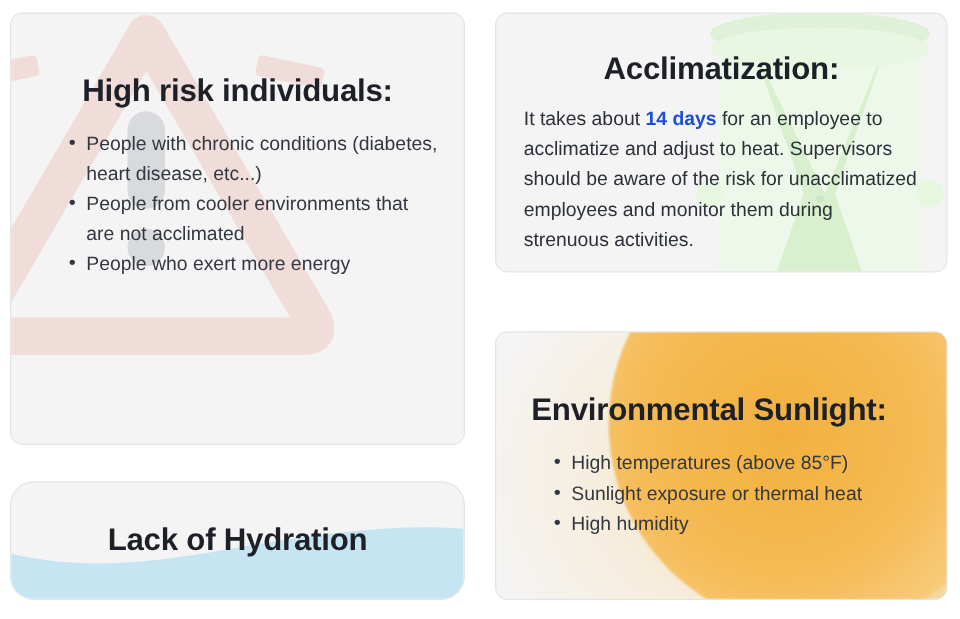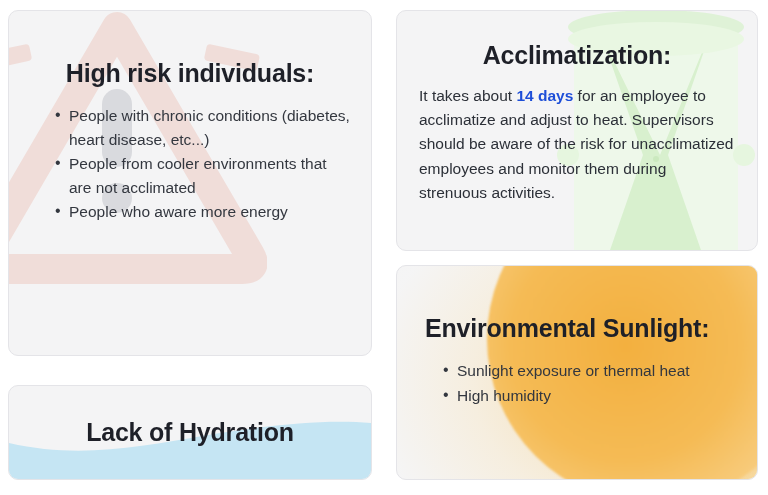--- a/index.html
+++ b/index.html
@@ -26,22 +26,22 @@
     position: absolute;
     background: #f4f4f5;
     border: 1px solid #e4e4e8;
     border-radius: 10px;
     box-sizing: border-box;
     overflow: hidden;
   }
 
   
   .card-risk        { left: 8px;   top: 10px;  width: 364px; height: 346px; }
-  .card-hydration   { left: 8px;   top: 385px; width: 364px; height: 95px;  }
-  .card-acclim      { left: 396px; top: 10px;  width: 362px; height: 241px; }
+  .card-hydration   { left: 8px;   top: 385px; width: 364px; height: 95px; border-radius: 19px;  }
+  .card-acclim      { left: 396px; top: 10px;  width: 362px; height: 208px; }
   .card-environment { left: 396px; top: 265px; width: 362px; height: 215px; }
 
   
   .art {
     position: absolute;
     inset: 0;
     pointer-events: none;
     z-index: 0;
   }
   .content {
@@ -149,21 +149,21 @@
         </svg>
       </div>
     </div>
 
     <div class="content">
       <h2 class="heading heading-risk">High risk individuals:</h2>
 
       <ul class="bullets">
         <li>People with chronic conditions (diabetes, heart disease, etc...)</li>
         <li>People from cooler environments that are not acclimated</li>
-        <li>People who aware more energy</li>
+        <li>People who exert more energy</li>
       </ul>
     </div>
   </section>
 
   <section class="card card-hydration">
     <div class="art">
       <div class="wave-wrap">
         <svg viewBox="0 0 364 62" width="100%" height="62" preserveAspectRatio="none" aria-hidden="true">
           <path d="M0 26 C 70 42, 130 30, 200 18 C 262 8, 318 2, 364 6 L364 62 L0 62 Z" fill="#c5e5f3"></path>
         </svg>
@@ -202,19 +202,20 @@
     <div class="art">
       <div class="sun-haze"></div>
       <div class="sun-b"></div>
       <div class="sun-a"></div>
     </div>
 
     <div class="content">
       <h2 class="heading heading-environ">Environmental Sunlight:</h2>
 
       <ul class="bullets env-bullets">
+        <li>High temperatures (above 85°F)</li>
         <li>Sunlight exposure or thermal heat</li>
         <li>High humidity</li>
       </ul>
     </div>
   </section>
 
 </div>
 
 </body></html>

